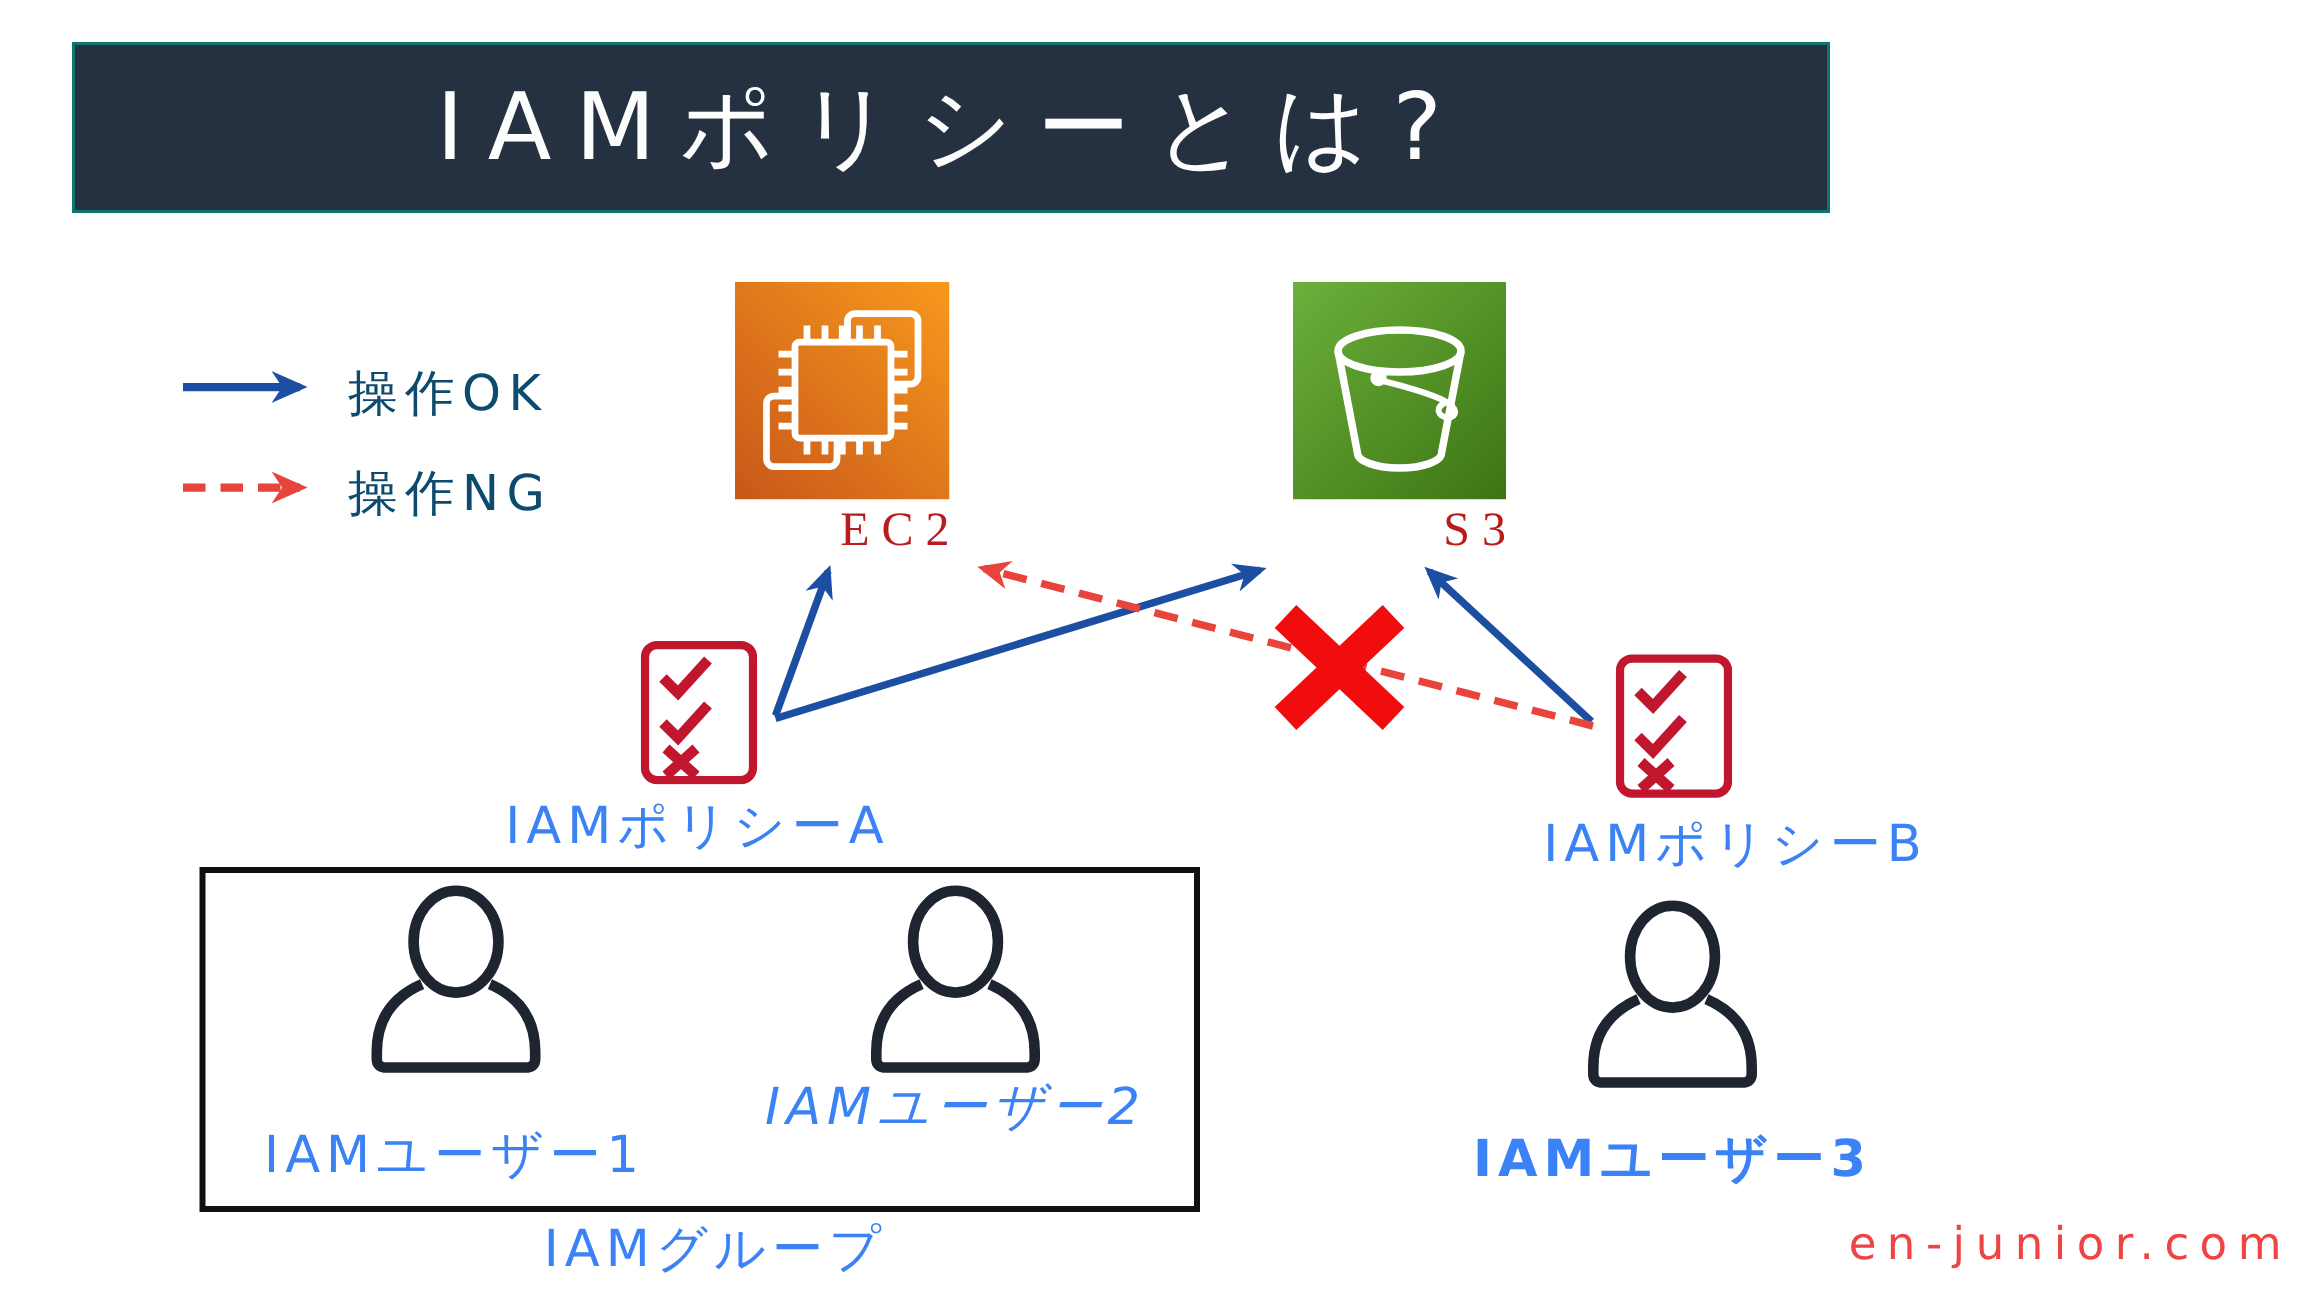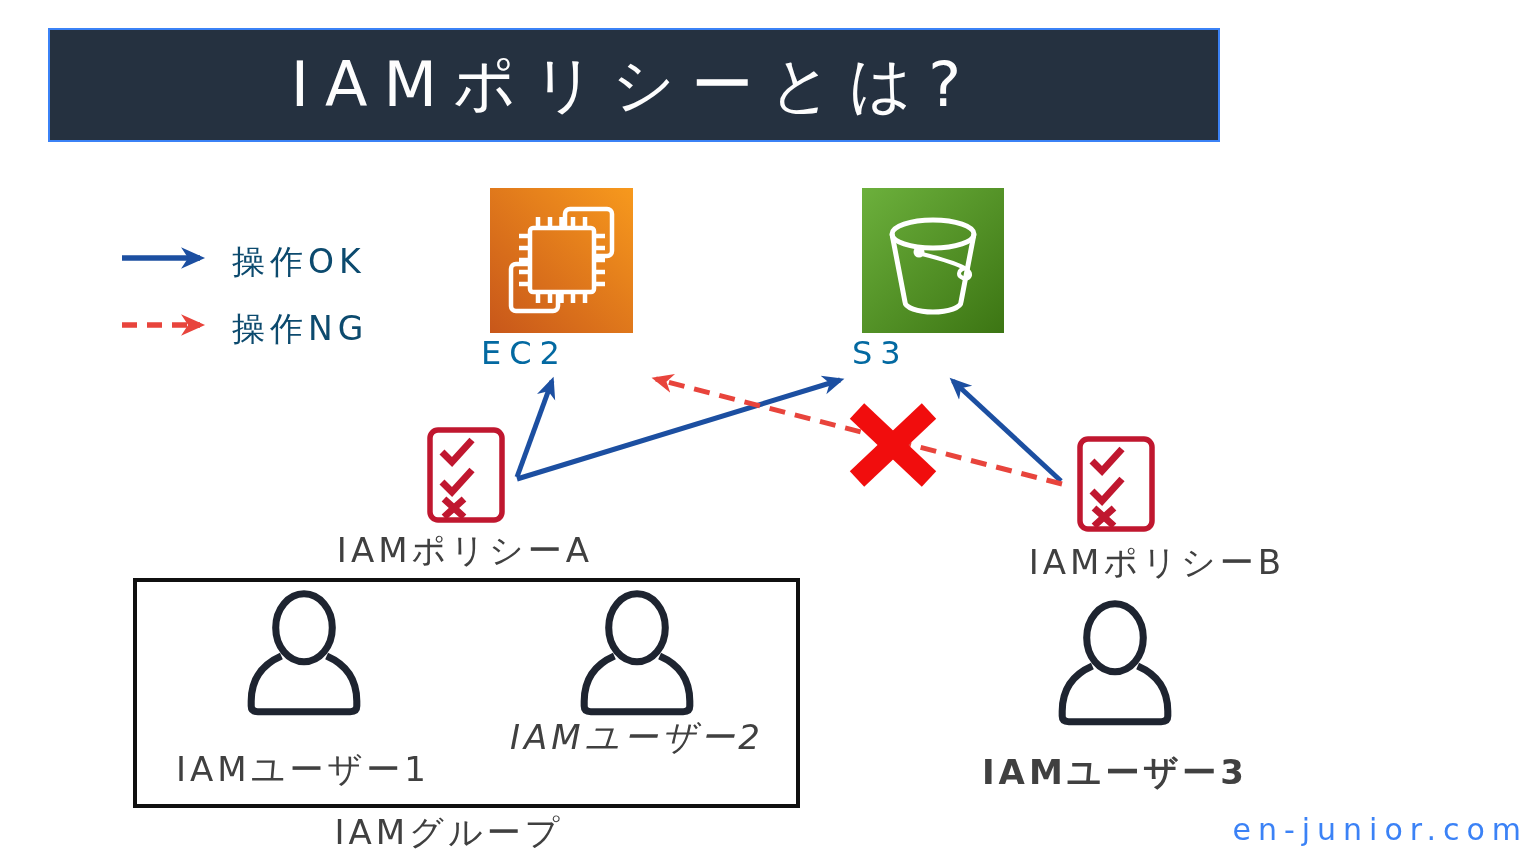--- a/index.html
+++ b/index.html
@@ -8,54 +8,54 @@
     background:#ffffff;
     position:relative;
     overflow:hidden;
     font-family:"DejaVu Sans","Liberation Sans",sans-serif;
   }
   .abs{position:absolute;}
   
   .title-bar{
     left:48px;top:28px;width:1172px;height:114px;
     background:#253140;
-    border:2px solid #3b82f6;
+    border:2px solid #0f766e;
     box-sizing:border-box;
     display:flex;align-items:center;justify-content:center;
   }
   .title-text{
     color:#fdfdfd;
     font-size:62px;
     letter-spacing:16px;
     font-weight:400;
     white-space:nowrap;
   }
   
   .legend-label{
     color:#0c4a6e;font-size:33px;letter-spacing:5px;font-weight:500;white-space:nowrap;
   }
   
   .svc-icon{display:block;}
   .svc-label{
-    color:#0369a1;font-size:32px;letter-spacing:8px;font-weight:500;
-    text-align:left;white-space:nowrap;
+    color:#b91c1c;font-size:32px;letter-spacing:8px;font-weight:500;
+    text-align:right;white-space:nowrap;font-family:Liberation Serif, serif;
   }
   
   .diagram-label{
-    color:#404040;font-size:34px;letter-spacing:4px;font-weight:500;
+    color:#3b82f6;font-size:34px;letter-spacing:4px;font-weight:500;
     text-align:center;white-space:nowrap;
   }
   
   .group-box{
     left:133px;top:578px;width:667px;height:230px;
     border:4px solid #101010;box-sizing:border-box;background:transparent;
   }
   
   .watermark{
-    color:#3b82f6;font-size:30px;letter-spacing:7px;font-weight:500;
+    color:#ef4444;font-size:30px;letter-spacing:7px;font-weight:500;
     text-align:right;white-space:nowrap;
   }
   svg{display:block;}
   .overlay{pointer-events:none;}
 </style>
 </head>
 <body>
 
 <div class="abs title-bar">
   <span class="title-text">IAMポリシーとは?</span>
@@ -156,21 +156,21 @@
 <div class="abs" style="left:1049px;top:596px;">
   <svg width="132" height="142" viewBox="0 0 140 142">
     <ellipse cx="70" cy="40" rx="30" ry="36" fill="none" stroke="#1e2430" stroke-width="7.5"></ellipse>
     <path d="M 46 70 Q 14 84 14 118 L 14 123 Q 14 129 21 129 L 119 129 Q 126 129 126 123 L 126 118 Q 126 84 94 70" fill="none" stroke="#1e2430" stroke-width="7.5" stroke-linejoin="round"></path>
   </svg>
 </div>
 
 <div class="abs diagram-label" style="left:163px;top:747px;width:280px;">IAMユーザー1</div>
 <div class="abs diagram-label" style="left:497px;top:715px;width:280px;font-style:italic;">IAMユーザー2</div>
 <div class="abs diagram-label" style="left:975px;top:750px;width:280px;font-weight:bold;">IAMユーザー3</div>
-<div class="abs diagram-label" style="left:309px;top:810px;width:280px;">IAMグループ</div>
+<div class="abs diagram-label" style="left:337px;top:810px;width:280px;">IAMグループ</div>
 
 <div class="abs watermark" style="left:1178px;top:812px;width:350px;">en-junior.com</div>
 
 <svg class="abs overlay" style="left:0;top:0;" width="1536" height="864" viewBox="0 0 1536 864">
   <defs>
     <marker id="ab" viewBox="0 0 10 10" refX="7.5" refY="5" markerWidth="4.6" markerHeight="4.6" orient="auto-start-reverse">
       <path d="M 0 0.8 L 9.5 5 L 0 9.2 L 2.8 5 z" fill="#1c4fa1"></path>
     </marker>
     <marker id="ar" viewBox="0 0 10 10" refX="7.5" refY="5" markerWidth="4.6" markerHeight="4.6" orient="auto-start-reverse">
       <path d="M 0 0.8 L 9.5 5 L 0 9.2 L 2.8 5 z" fill="#e8443c"></path>

